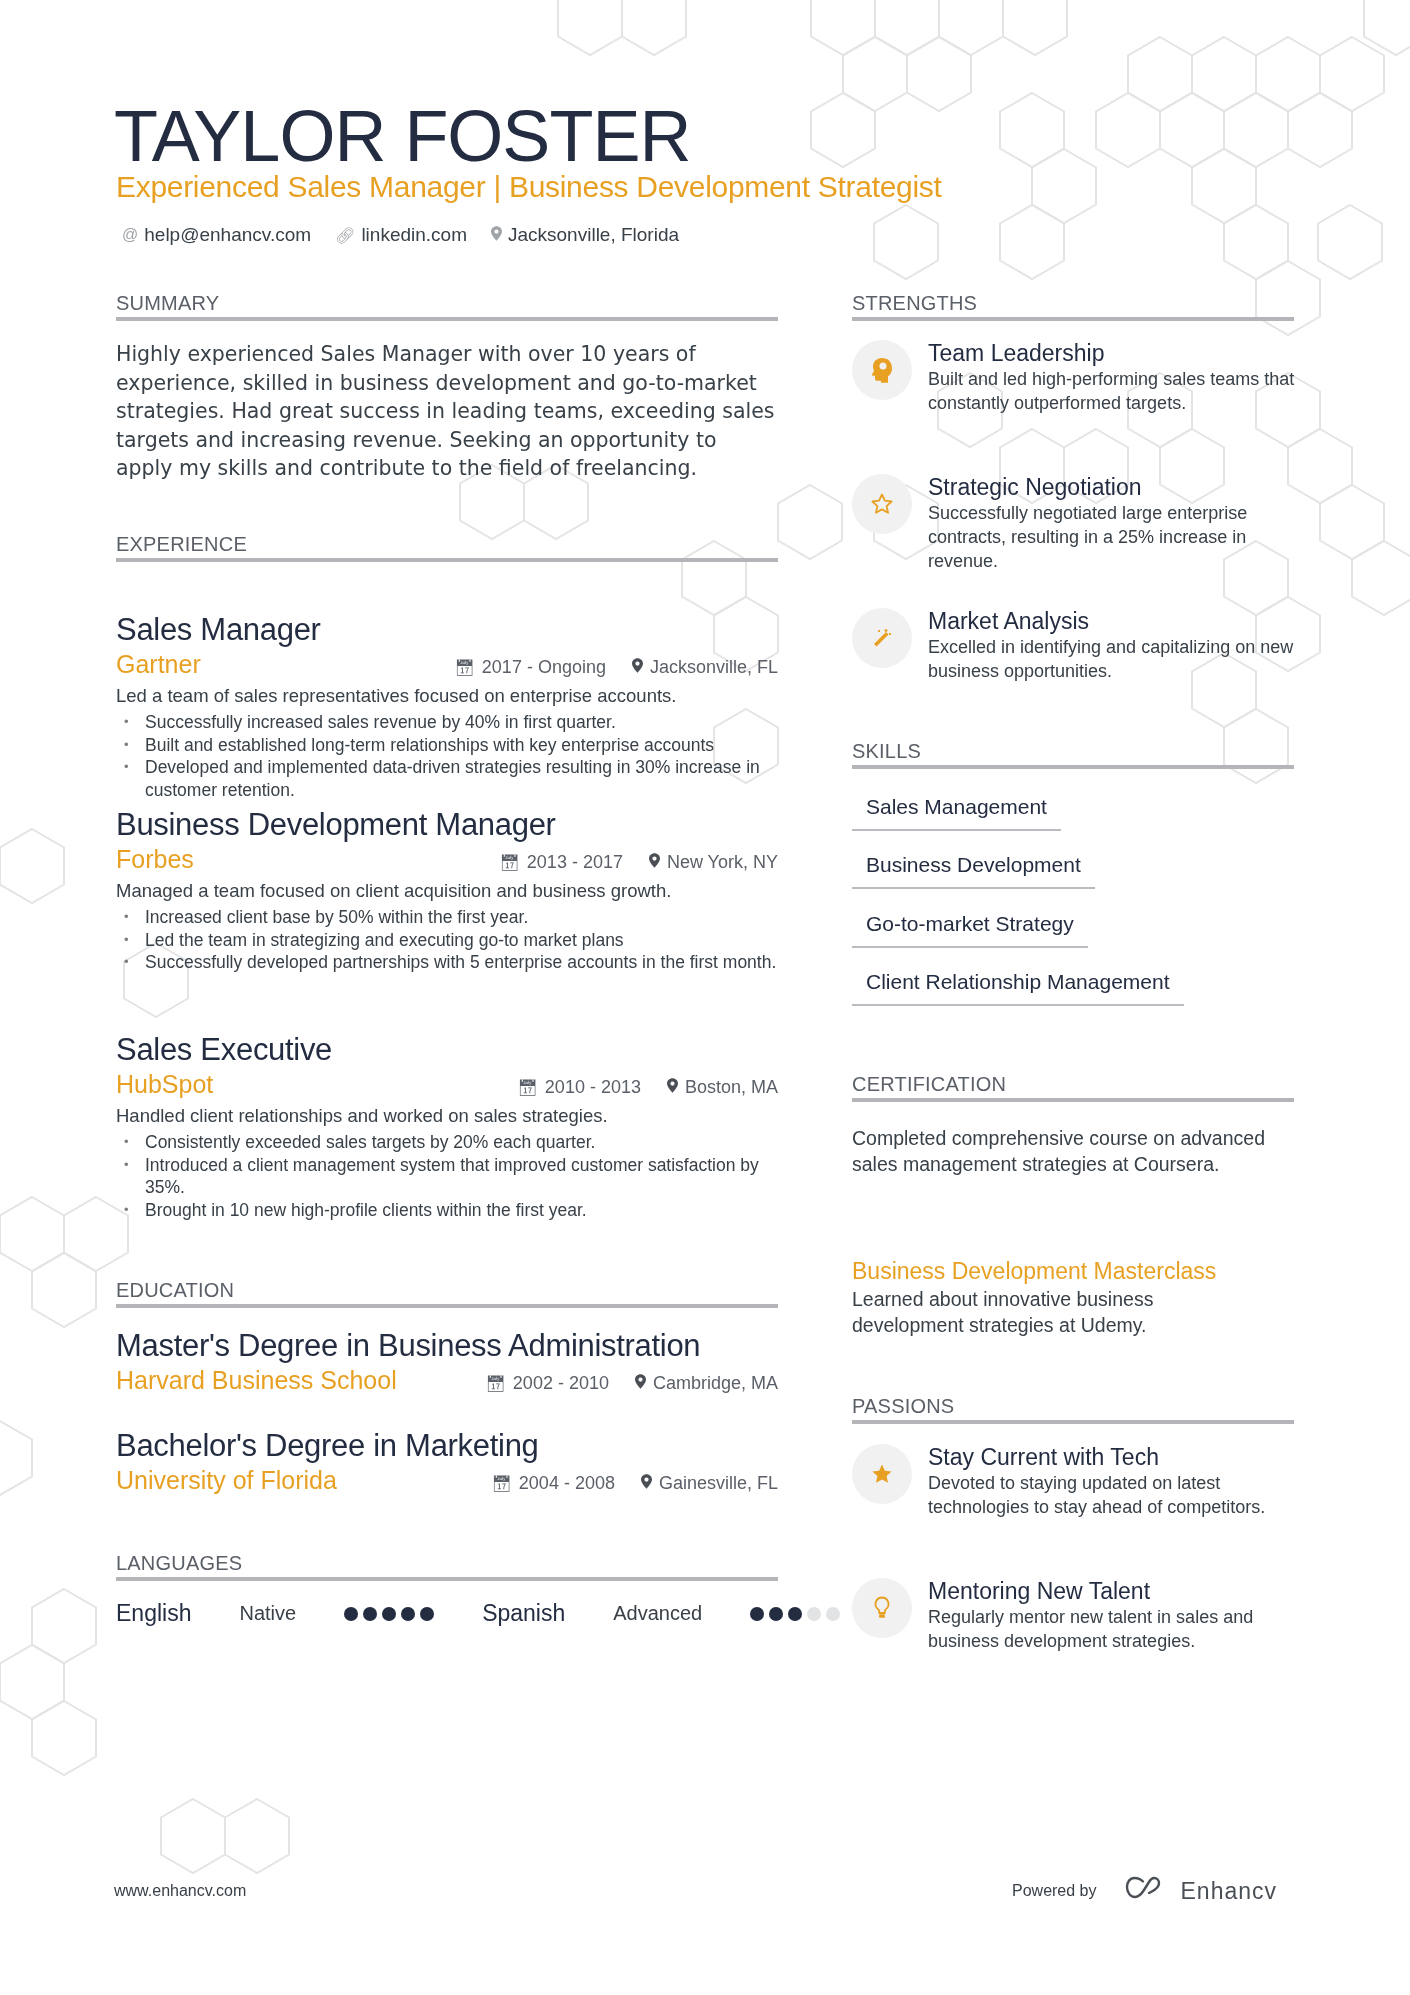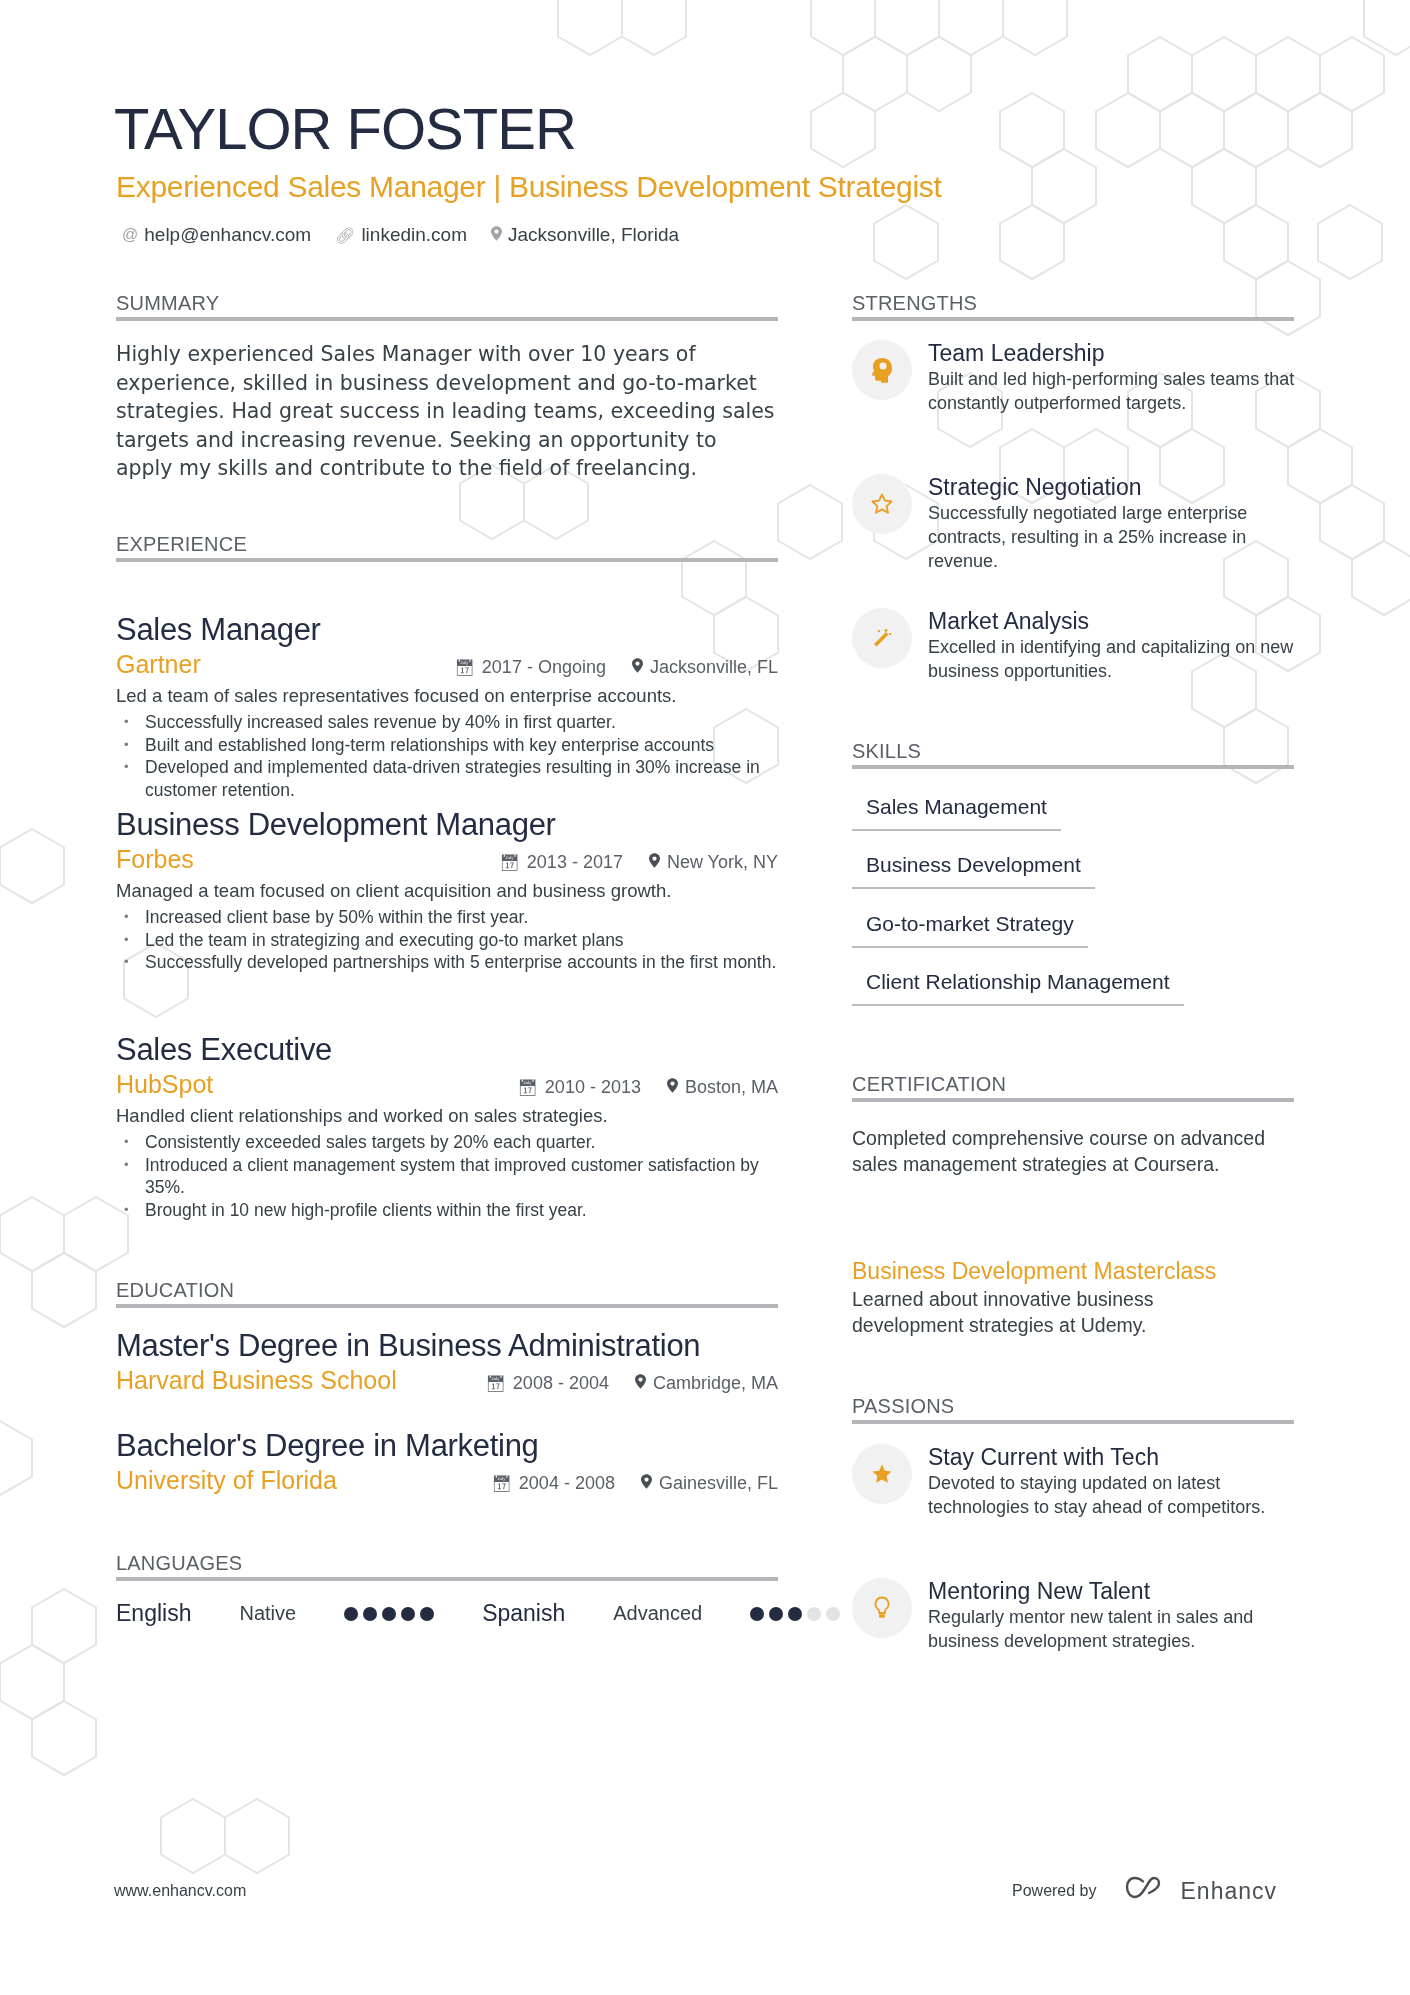--- a/index.html
+++ b/index.html
@@ -2,21 +2,21 @@
 <html><head>
 <meta charset="utf-8">
 <style>
   * { box-sizing: border-box; margin: 0; padding: 0; }
   html, body { width: 1410px; height: 1995px; background: #ffffff; overflow: hidden; }
   body { position: relative; font-family: "DejaVu Sans", sans-serif; color: #384048; }
   .abs { position: absolute; }
   .hex-bg { position: absolute; left: 0; top: 0; width: 1410px; height: 1995px; pointer-events: none; }
   .hex-bg polygon { fill: none; stroke: #e4e4e4; stroke-width: 2; }
 
-  .name { left: 114px; top: 100px; font-family: "Liberation Sans", sans-serif; font-size: 58px; color: #232c41; letter-spacing: -1px; line-height: 1; }
+  .name { left: 114px; top: 100px; font-family: "Liberation Sans", sans-serif; font-size: 72px; color: #232c41; letter-spacing: -1px; line-height: 1; }
   .subtitle { left: 116px; top: 170px; font-family: "Liberation Sans", sans-serif; font-size: 30px; color: #e8a023; white-space: nowrap; letter-spacing: -0.3px; }
   .contacts { left: 122px; top: 224px; display: flex; gap: 24px; font-size: 19px; color: #384048; font-family: "Liberation Sans", sans-serif; }
   .contact { display: flex; align-items: center; gap: 6px; }
   .contact .ic { color: #a0a4a8; font-size: 16px; }
 
   .sec-h { font-family: "Liberation Sans", sans-serif; font-size: 20px; color: #5b6068; letter-spacing: 0.2px; text-transform: uppercase; }
   .rule { height: 4px; background: #b3b5b8; }
 
   .left { left: 116px; width: 662px; }
   .right { left: 852px; width: 442px; }
@@ -208,21 +208,21 @@
 </div>
 
 <div class="abs left sec-h" style="top:1279px;">EDUCATION</div>
 <div class="abs left rule" style="top:1304px;"></div>
 
 <div class="abs left" style="top:1328px;">
   <div class="job-title">Master's Degree in Business Administration</div>
   <div class="job-row" style="margin-top:2px;">
     <div class="company">Harvard Business School</div>
     <div class="meta">
-      <div><span class="ico">📅︎</span><span>2008 - 2004</span></div>
+      <div><span class="ico">📅︎</span><span>2002 - 2010</span></div>
       <div><span class="ico"><svg width="11" height="15" viewBox="0 0 12 16">
               <path d="M6 0C2.7 0 0 2.6 0 5.9 0 10 6 16 6 16s6-6 6-10.1C12 2.6 9.3 0 6 0zm0 8.2A2.3 2.3 0 1 1 6 3.6a2.3 2.3 0 0 1 0 4.6z" fill="#4a4f55"></path>
             </svg></span><span>Cambridge, MA</span></div>
     </div>
   </div>
 </div>
 
 <div class="abs left" style="top:1428px;">
   <div class="job-title">Bachelor's Degree in Marketing</div>
   <div class="job-row" style="margin-top:2px;">

